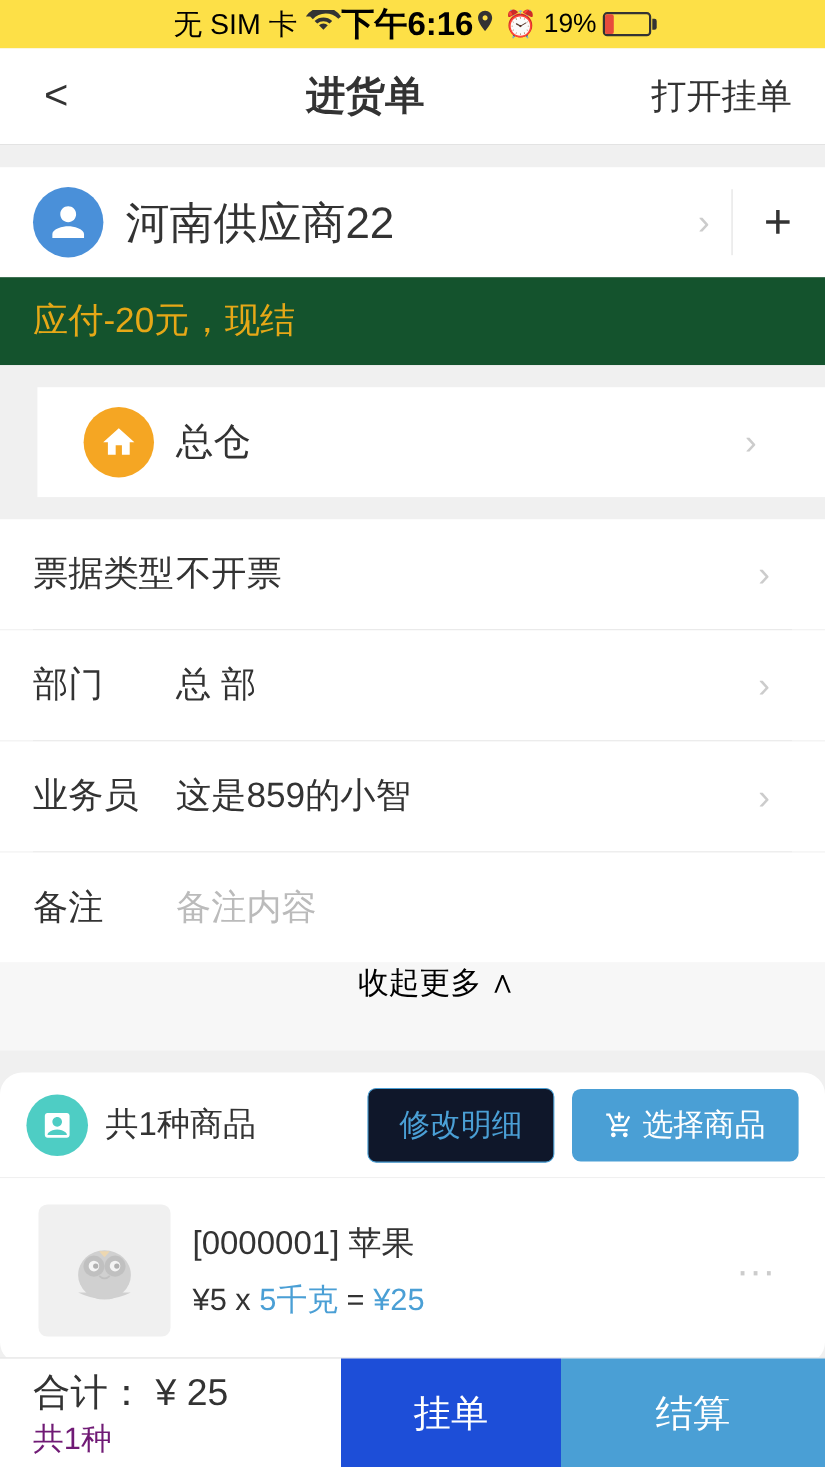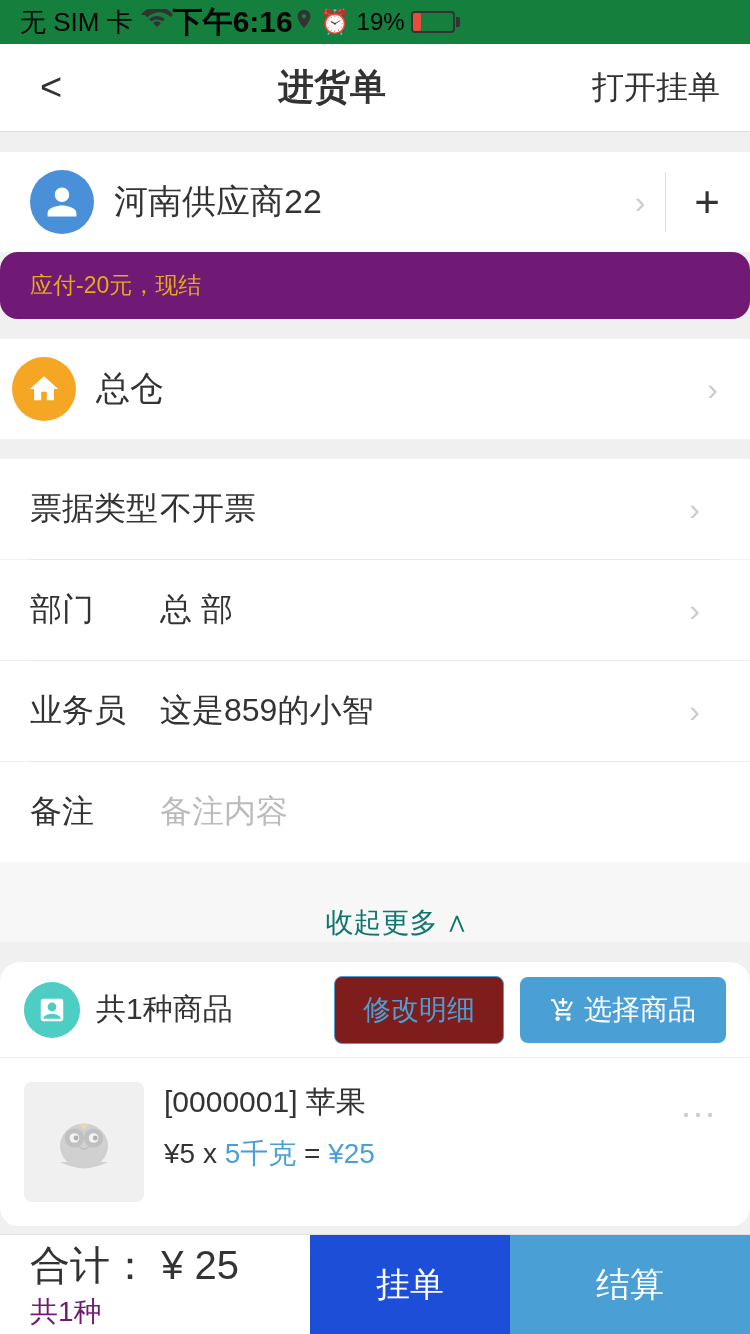--- a/index.html
+++ b/index.html
@@ -8,25 +8,25 @@
       font-family: -apple-system, "PingFang SC", "Helvetica Neue", Arial, sans-serif;
       background: #f0f0f0;
       width: 750px;
       min-height: 1334px;
       overflow-x: hidden;
       font-size: 32px;
     }
 
     
     .status-bar {
-      background: #15803d;
+      background: #fde047;
       height: 44px;
       display: flex;
       align-items: center;
-      justify-content: flex-start;
+      justify-content: center;
       padding: 0 20px;
       font-size: 26px;
       font-weight: 500;
     }
     .status-left { display: flex; align-items: center; gap: 8px; }
     .status-center { font-size: 30px; font-weight: 600; }
     .status-right { display: flex; align-items: center; gap: 6px; font-size: 24px; }
     .battery-icon {
       width: 44px; height: 22px; border: 2px solid #333; border-radius: 4px;
       position: relative; display: inline-flex; align-items: center;
@@ -67,45 +67,45 @@
       align-items: center;
       padding: 0 30px;
       height: 100px;
     }
     .supplier-avatar {
       width: 64px; height: 64px; border-radius: 50%;
       background: #4a90d9;
       display: flex; align-items: center; justify-content: center;
       color: #fff; font-size: 30px; margin-right: 20px; flex-shrink: 0;
     }
-    .supplier-name { flex: 1; font-size: 34px; color: #333; }
+    .supplier-name { flex: 1; font-size: 40px; color: #333; }
     .row-arrow { color: #ccc; font-size: 32px; margin-right: 20px; }
     .supplier-add {
       font-size: 44px; color: #333; cursor: pointer;
       border-left: 1px solid #e0e0e0;
       padding-left: 28px; height: 60px;
       display: flex; align-items: center;
     }
 
     
     .notice-bar {
-      background: #701a75;
+      background: #14532d;
       padding: 18px 30px;
-      font-size: 23px;
+      font-size: 32px;
       color: #e6a817;
-      border-radius: 18px;
     }
 
     
     .warehouse-row {
       background: #fff;
       display: flex;
       align-items: center;
-      padding: 0 12px;
+      padding: 0 42px;
       height: 100px;
+      margin-left: 34px;
     }
     .warehouse-icon {
       width: 64px; height: 64px; border-radius: 50%;
       background: #f5a623;
       display: flex; align-items: center; justify-content: center;
       color: #fff; font-size: 30px; margin-right: 20px; flex-shrink: 0;
     }
     .warehouse-name { flex: 1; font-size: 34px; color: #333; }
 
     
@@ -120,24 +120,24 @@
     .form-label {
       font-size: 32px; color: #333; width: 130px; flex-shrink: 0;
     }
     .form-value { flex: 1; font-size: 32px; color: #333; }
     .form-placeholder { flex: 1; font-size: 32px; color: #bbb; }
 
     
     .collapse-row {
       background: #f7f7f7;
       display: flex;
-      align-items: flex-end;
+      align-items: flex-start;
       justify-content: center;
       height: 80px;
-      color: #0f766e;
+      color: #000000;
       font-size: 28px;
       cursor: pointer;
       gap: 8px;
       padding-left: 44px;
     }
 
     
     .products-section { background: #fff; margin-top: 20px; border-radius: 20px; }
     .products-header {
       display: flex;
@@ -148,34 +148,34 @@
     }
     .products-icon {
       width: 56px; height: 56px; border-radius: 50%;
       background: #4ecdc4;
       display: flex; align-items: center; justify-content: center;
       color: #fff; font-size: 26px; margin-right: 16px;
     }
     .products-count { flex: 1; font-size: 30px; color: #333; }
     .btn-modify {
       border: 1.5px solid #4a9fd5; color: #4a9fd5;
-      background: #7f1d1d; border-radius: 8px;
+      background: #0f172a; border-radius: 8px;
       padding: 14px 28px; font-size: 28px; cursor: pointer; margin-right: 16px;
     }
     .btn-select {
       background: #4a9fd5; color: #fff; border: none;
       border-radius: 8px; padding: 14px 30px; font-size: 28px; cursor: pointer;
       display: flex; align-items: center; gap: 8px;
     }
 
     
     .product-item {
       display: flex;
-      align-items: flex-start;
-      padding: 24px 24px;
+      align-items: center;
+      padding: 24px 35px;
       border-bottom: 1px solid #f0f0f0;
     }
     .product-thumb {
       width: 120px; height: 120px;
       background: #f0f0f0; border-radius: 8px;
       display: flex; align-items: center; justify-content: center;
       margin-right: 20px; flex-shrink: 0; color: #ccc; font-size: 22px;
       overflow: hidden;
     }
     .product-info { flex: 1; }
@@ -190,21 +190,21 @@
       bottom: 0; left: 0; width: 750px;
       background: #fff;
       display: flex;
       align-items: center;
       height: 100px;
       border-top: 1px solid #e0e0e0;
     }
     .summary-info {
       flex: 1; padding: 0 30px;
     }
-    .summary-total { font-size: 40px; color: #333; font-weight: 500; }
+    .summary-total { font-size: 34px; color: #333; font-weight: 500; }
     .summary-count { font-size: 28px; color: #701a75; margin-top: 0; }
     .btn-hang {
       background: #1d4ed8; color: #fff; border: none;
       width: 200px; height: 100px; font-size: 34px; cursor: pointer;
     }
     .btn-checkout {
       background: #4a9fd5; color: #fff; border: none;
       width: 240px; height: 100px; font-size: 34px; cursor: pointer;
     }
 

